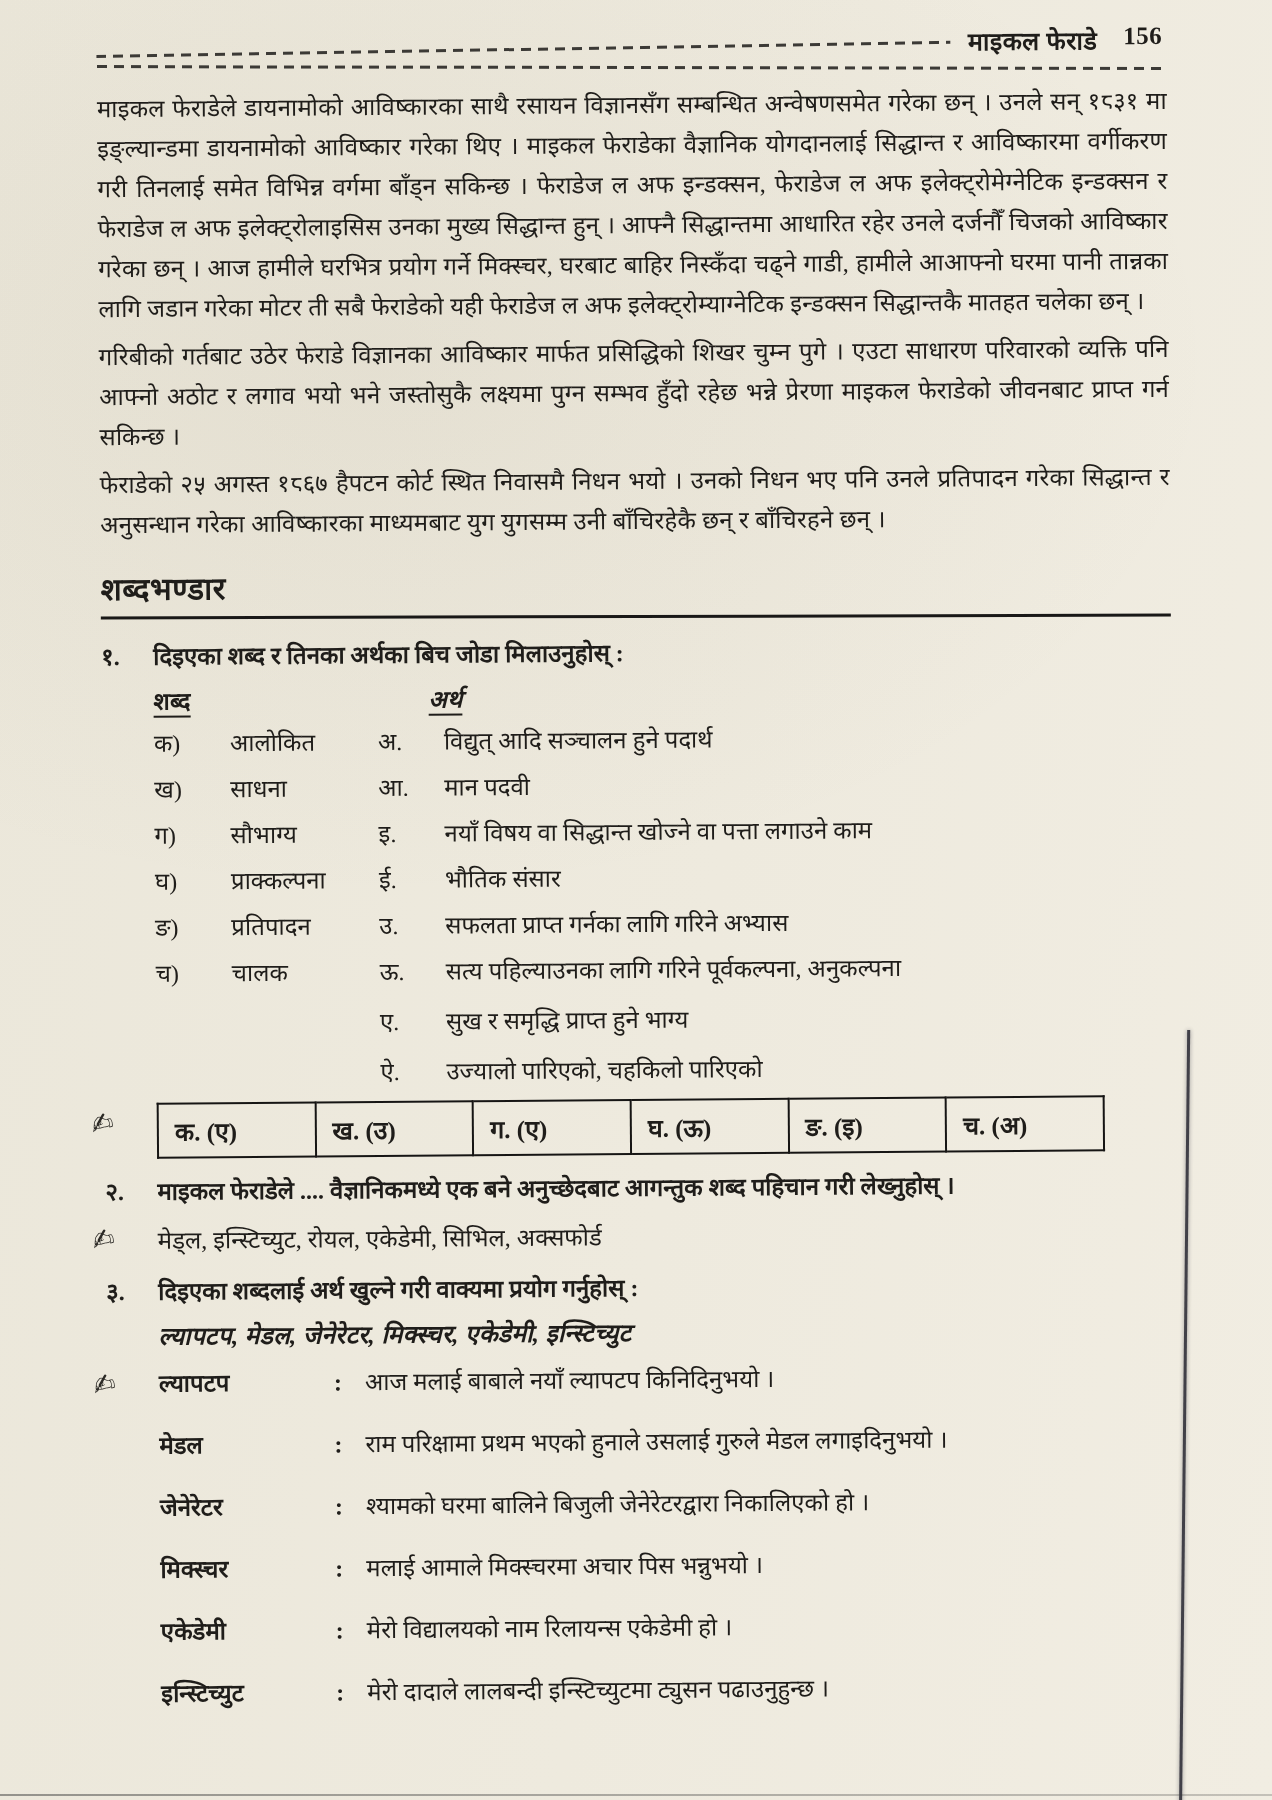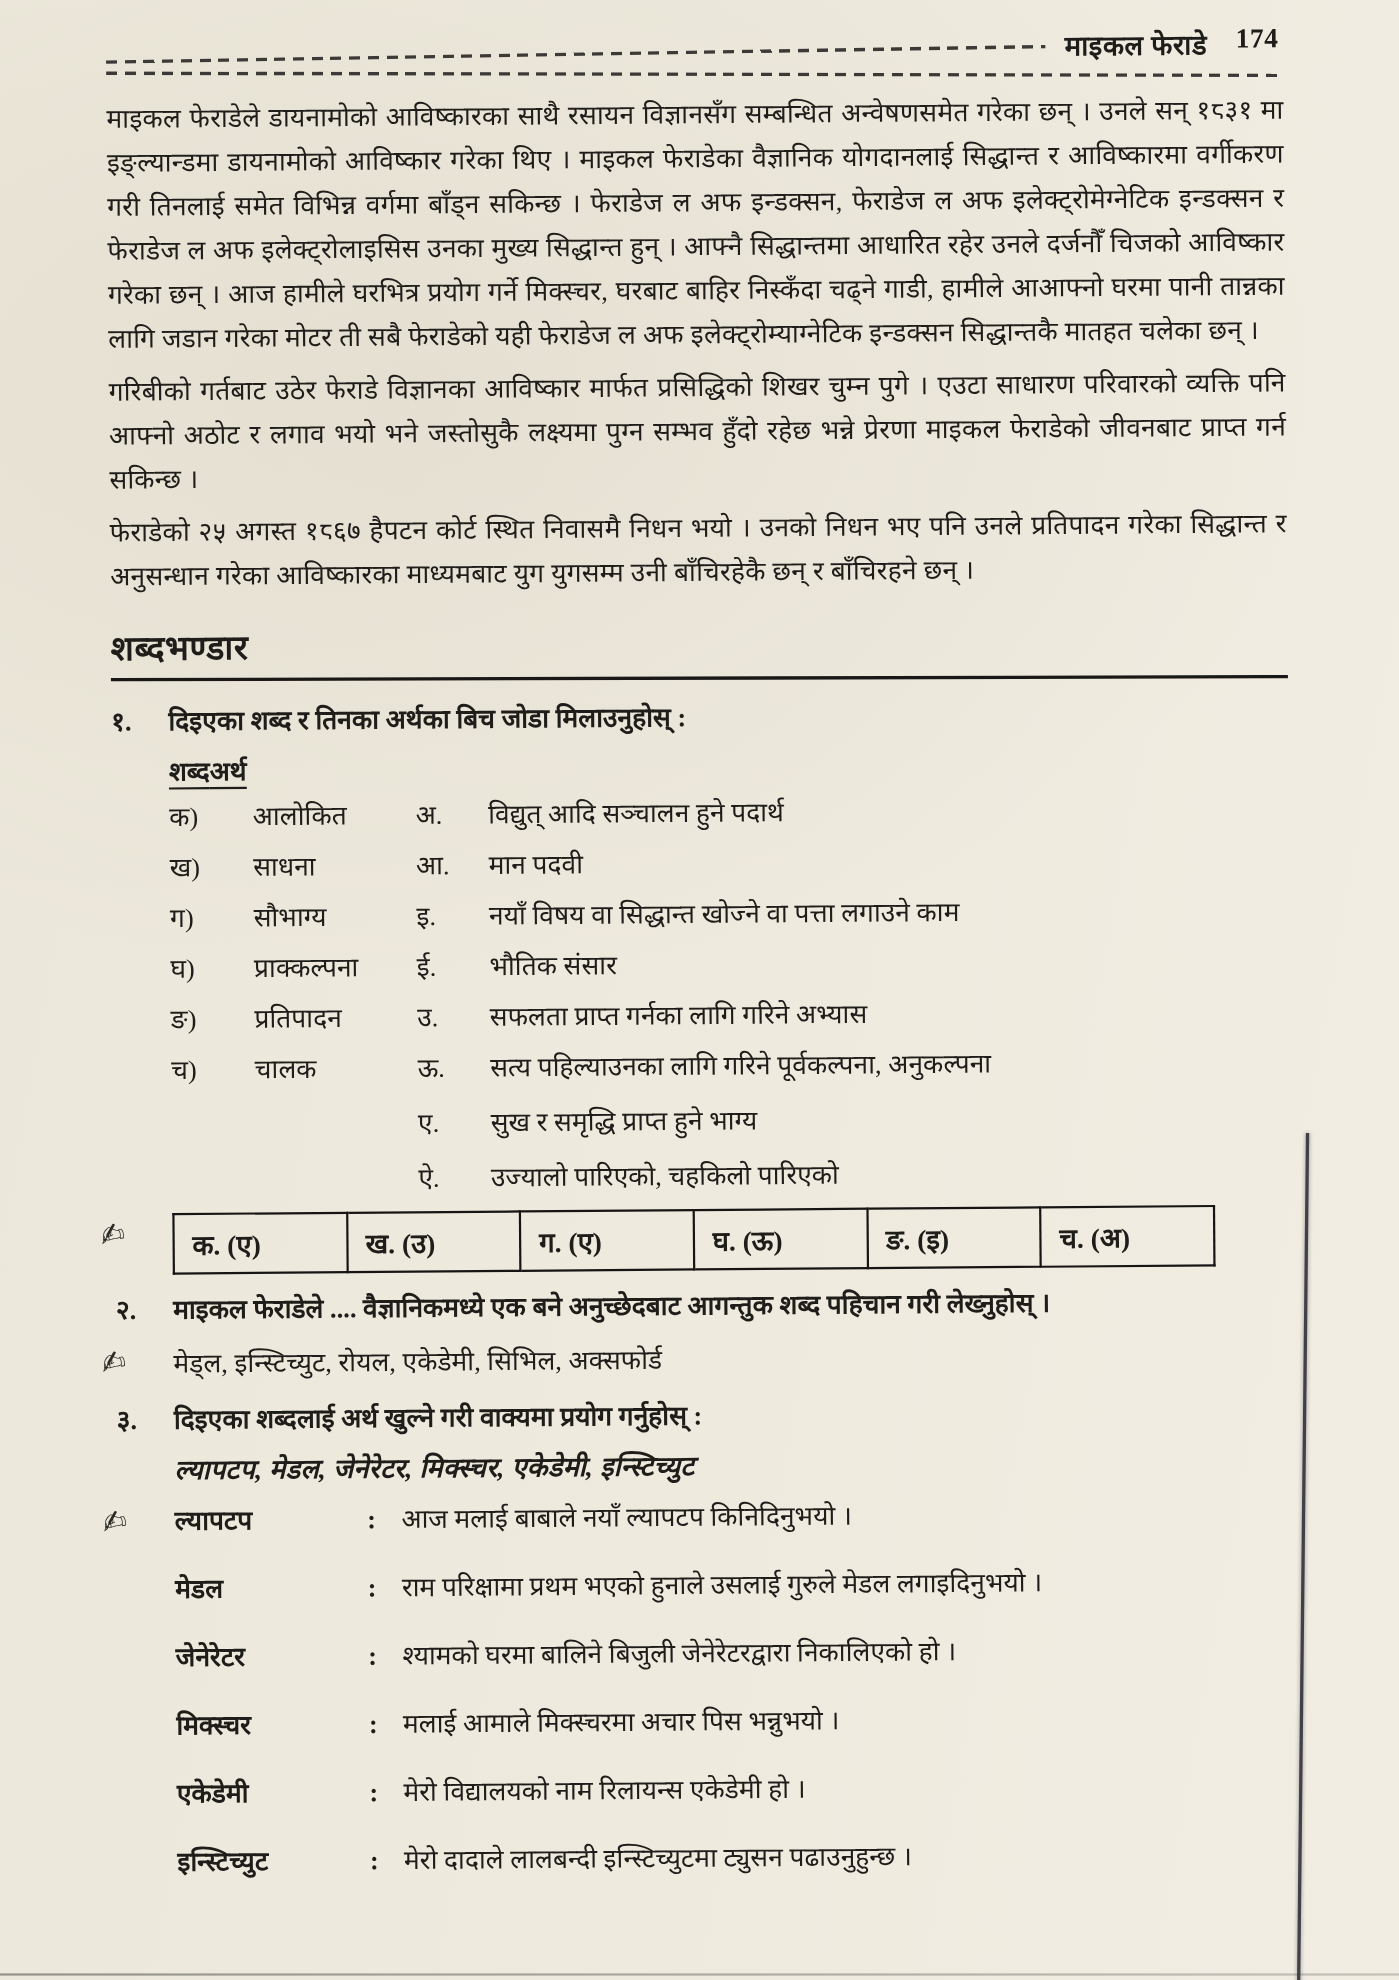--- a/index.html
+++ b/index.html
@@ -50,21 +50,21 @@
 
   .q{display:flex;font-weight:bold;font-size:24px;line-height:38px;margin:4px 0 8px 0;}
   .q .qnum{width:52px;flex:none;}
   .q .qtext{flex:1;}
 
   .match{margin-left:52px;font-size:24px;}
   .match-head{display:flex;margin:2px 0 10px 0;}
   .match-head .mh-word,.match-head .mh-meaning{
     font-weight:bold;text-decoration:underline;text-underline-offset:6px;text-decoration-thickness:2px;
   }
-  .match-head .mh-meaning{}
+  .match-head .mh-meaning{margin-left:238px;font-style:italic;}
   .pair{display:flex;line-height:34px;margin-bottom:12px;}
   .pair .pm{width:76px;flex:none;}
   .pair .pw{width:148px;flex:none;}
   .pair .ml{width:66px;flex:none;}
   .pair .mt{flex:1;max-width:660px;}
   .pair.extra{margin-top:16px;}
   .pair.extra .lead{width:224px;flex:none;}
 
   .answer-row{position:relative;margin-left:52px;}
   .hand{
@@ -95,21 +95,21 @@
 
 <div class="spine-line"></div>
 <div class="bottom-edge"></div>
 
 <div class="content">
 
   <div class="hdr-row">
     <div class="dash"></div>
     <div class="hdr-text">
       <span>माइकल फेराडे</span>
-      <span>174</span>
+      <span>156</span>
     </div>
   </div>
   <div class="dash dash-under"></div>
 
   <p class="body-text">माइकल फेराडेले डायनामोको आविष्कारका साथै रसायन विज्ञानसँग सम्बन्धित अन्वेषणसमेत गरेका छन् । उनले सन् १८३१ मा इङ्ल्यान्डमा डायनामोको आविष्कार गरेका थिए । माइकल फेराडेका वैज्ञानिक योगदानलाई सिद्धान्त र आविष्कारमा वर्गीकरण गरी तिनलाई समेत विभिन्न वर्गमा बाँड्न सकिन्छ । फेराडेज ल अफ इन्डक्सन, फेराडेज ल अफ इलेक्ट्रोमेग्नेटिक इन्डक्सन र फेराडेज ल अफ इलेक्ट्रोलाइसिस उनका मुख्य सिद्धान्त हुन् । आफ्नै सिद्धान्तमा आधारित रहेर उनले दर्जनौँ चिजको आविष्कार गरेका छन् । आज हामीले घरभित्र प्रयोग गर्ने मिक्स्चर, घरबाट बाहिर निस्कँदा चढ्ने गाडी, हामीले आआफ्नो घरमा पानी तान्नका लागि जडान गरेका मोटर ती सबै फेराडेको यही फेराडेज ल अफ इलेक्ट्रोम्याग्नेटिक इन्डक्सन सिद्धान्तकै मातहत चलेका छन् ।</p>
   <p class="body-text">गरिबीको गर्तबाट उठेर फेराडे विज्ञानका आविष्कार मार्फत प्रसिद्धिको शिखर चुम्न पुगे । एउटा साधारण परिवारको व्यक्ति पनि आफ्नो अठोट र लगाव भयो भने जस्तोसुकै लक्ष्यमा पुग्न सम्भव हुँदो रहेछ भन्ने प्रेरणा माइकल फेराडेको जीवनबाट प्राप्त गर्न सकिन्छ ।</p>
   <p class="body-text">फेराडेको २५ अगस्त १८६७ हैपटन कोर्ट स्थित निवासमै निधन भयो । उनको निधन भए पनि उनले प्रतिपादन गरेका सिद्धान्त र अनुसन्धान गरेका आविष्कारका माध्यमबाट युग युगसम्म उनी बाँचिरहेकै छन् र बाँचिरहने छन् ।</p>
 
   <h2 class="vocab">शब्दभण्डार</h2>
   <div class="rule"></div>

